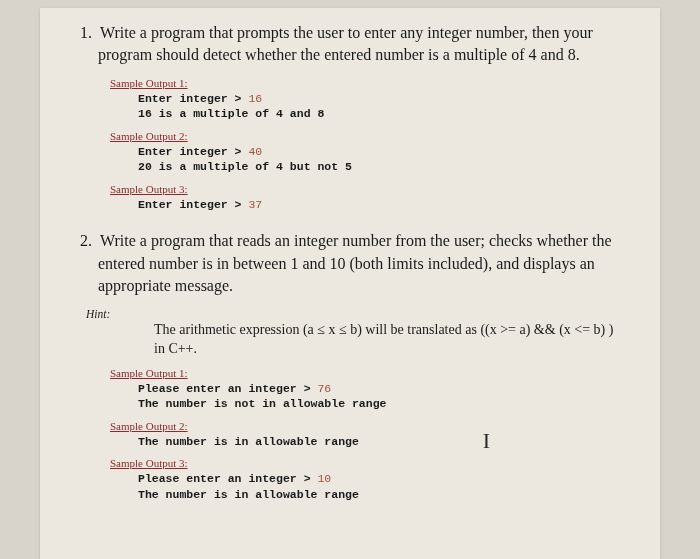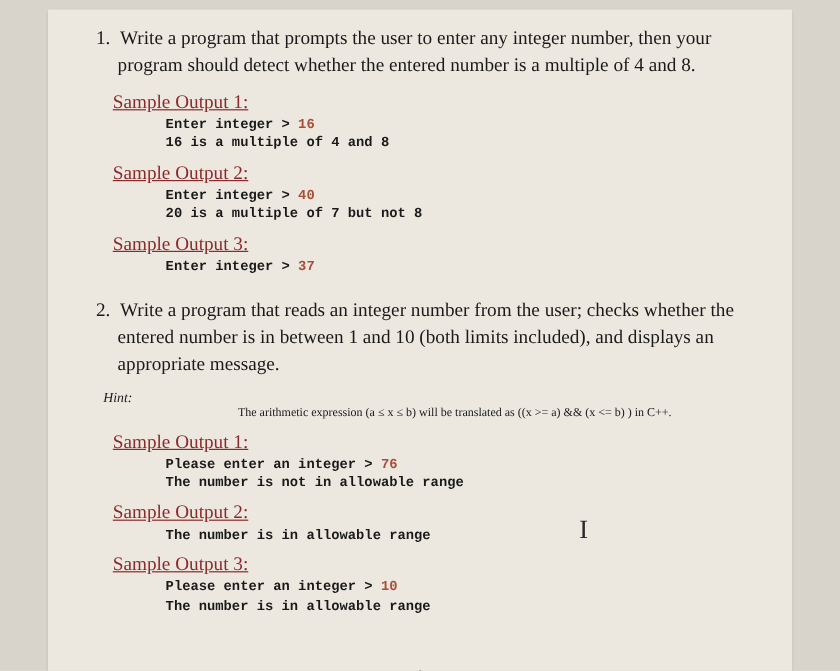--- a/index.html
+++ b/index.html
@@ -25,53 +25,52 @@
   .prompt {
     font-size: 16px;
     color: #1a1a1a;
     line-height: 1.4;
     margin-bottom: 10px;
     padding-left: 18px;
     text-indent: -18px;
   }
   .sample-label {
     color: #8b2a2a;
-    font-size: 16px;
+    font-size: 11px;
     text-decoration: underline;
-    margin-left: 14px;
+    margin-left: 30px;
     margin-top: 8px;
     margin-bottom: 2px;
   }
   .hint-label {
     font-style: italic;
     font-size: 11.5px;
     color: #1a1a1a;
     margin-left: 6px;
     margin-top: 8px;
   }
   .hint-body {
-    font-size: 10px;
+    font-size: 14px;
     color: #1a1a1a;
-    margin-left: 58px;
+    margin-left: 74px;
     line-height: 1.4;
     margin-bottom: 6px;
-    text-align: center;
   }
   .code-line {
     font-family: 'Courier New', monospace;
     font-size: 11.5px;
     font-weight: bold;
     color: #1a1a1a;
     margin-left: 58px;
     line-height: 1.35;
     white-space: pre;
   }
   .input-val {
     color: #a84f3a;
-    font-weight: bold;
+    font-weight: normal;
   }
   .cursor {
     position: absolute;
     right: 170px;
     top: 420px;
     font-family: serif;
     font-size: 22px;
     color: #2a2a2a;
   }
   .page-num {
@@ -93,21 +92,21 @@
       <span>1.</span>
       &nbsp;<span>Write a program that prompts the user to enter any integer number, then your program should detect whether the entered number is a multiple of 4 and 8.</span>
     </div>
 
     <div class="sample-label">Sample Output 1:</div>
     <div class="code-line"><span>Enter integer &gt; </span><span class="input-val">16</span></div>
     <div class="code-line">16 is a multiple of 4 and 8</div>
 
     <div class="sample-label">Sample Output 2:</div>
     <div class="code-line"><span>Enter integer &gt; </span><span class="input-val">40</span></div>
-    <div class="code-line">20 is a multiple of 7 but not 8</div>
+    <div class="code-line">20 is a multiple of 4 but not 5</div>
 
     <div class="sample-label">Sample Output 3:</div>
     <div class="code-line"><span>Enter integer &gt; </span><span class="input-val">37</span></div>
   </div>
 
   <div class="problem">
     <div class="prompt">
       <span>2.</span>
       &nbsp;<span>Write a program that reads an integer number from the user; checks whether the entered number is in between 1 and 10 (both limits included), and displays an appropriate message.</span>
     </div>

